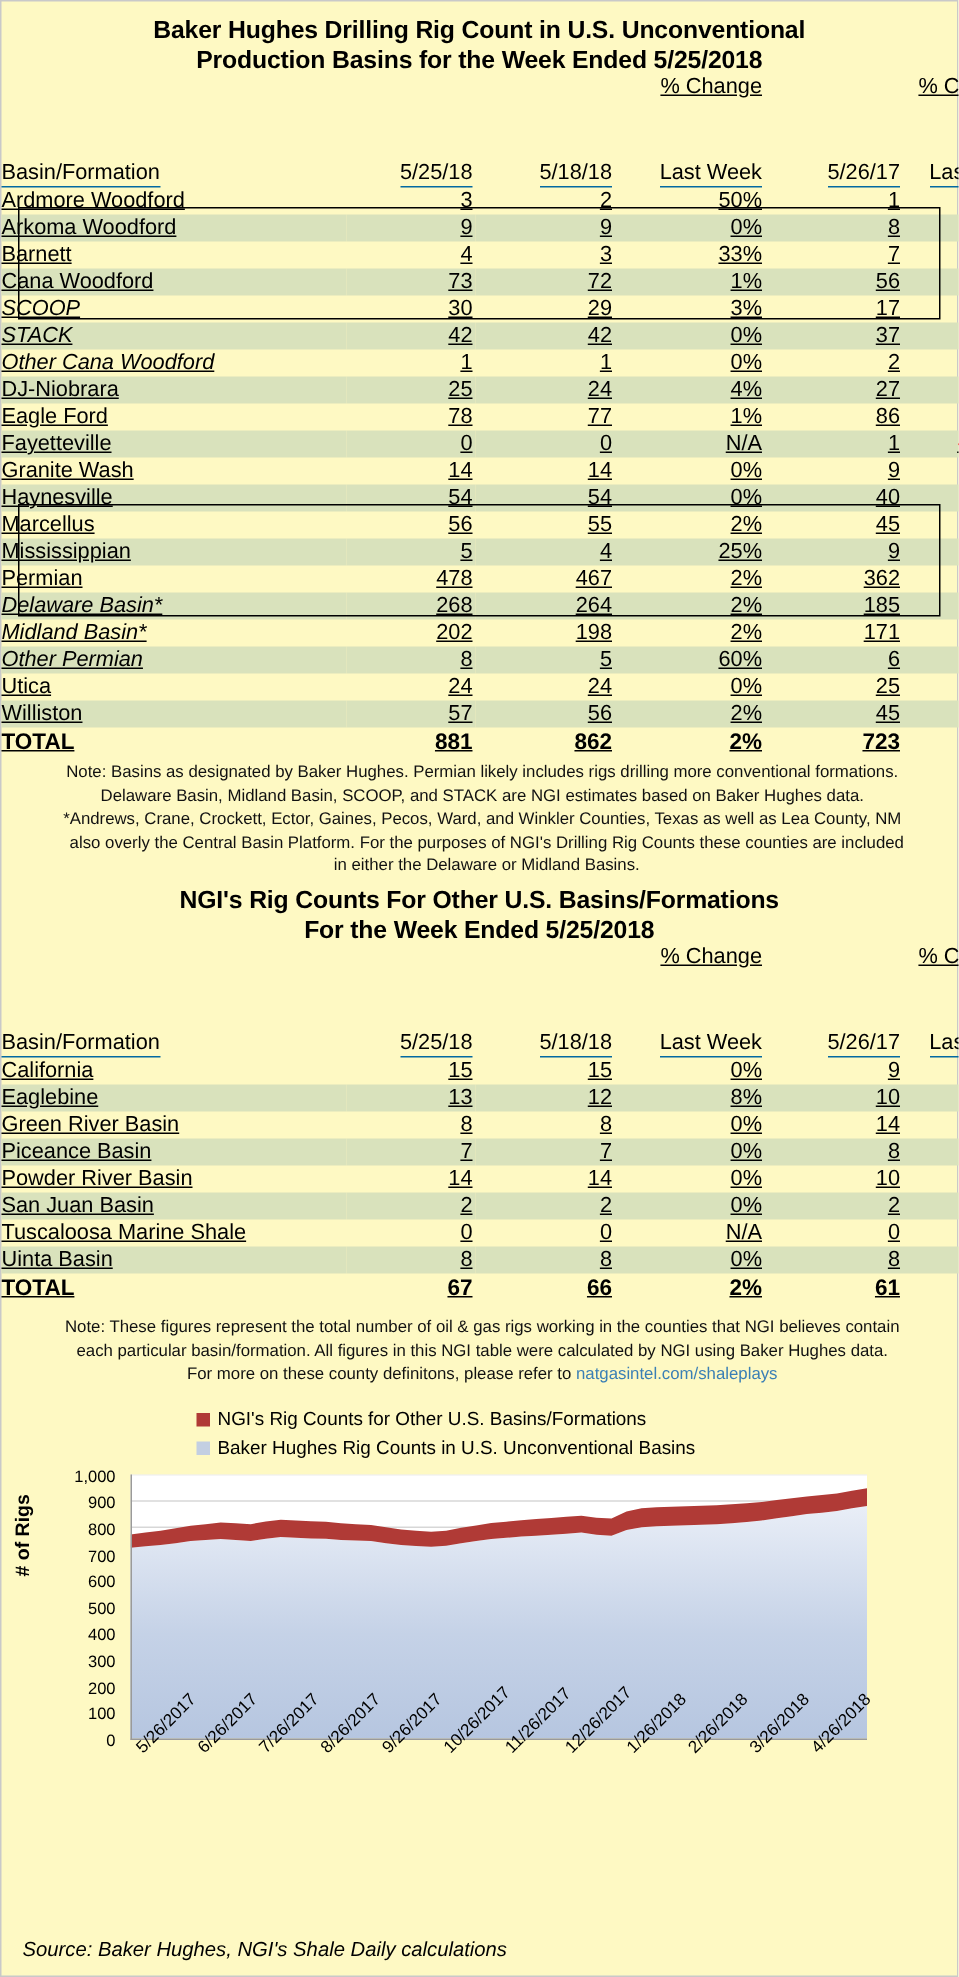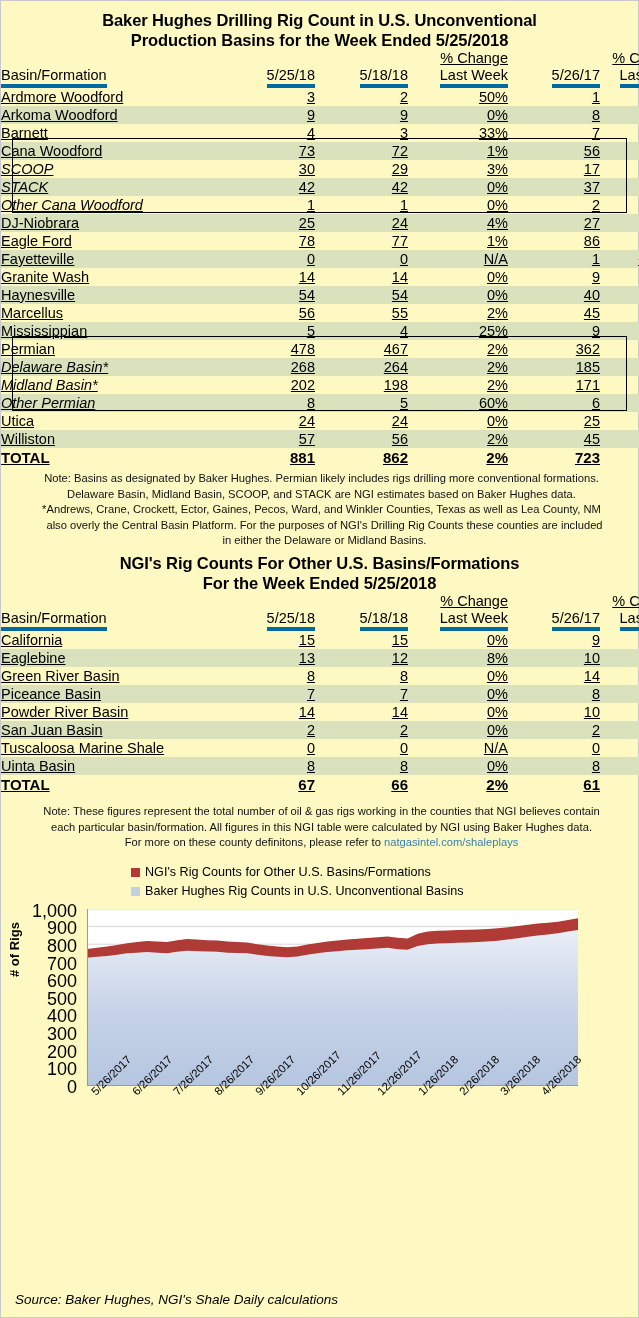--- a/index.html
+++ b/index.html
@@ -47,21 +47,21 @@
   td.lbl{text-align:left;padding-left:4px;}
   td.num{text-align:right;padding-right:5px;}
   col.c0{width:230px}
   col.c1{width:86px}
   col.c2{width:93px}
   col.c3{width:100px}
   col.c4{width:92px}
   col.c5{width:80px}
 
   tr.hdr td{height:17px;line-height:17px;font-size:14.5px;vertical-align:bottom;}
-  tr.hdr2 td span.u{border-bottom:4px solid #0369a1;display:inline-block;padding-bottom:0px;}
+  tr.hdr2 td span.u{border-bottom:1px solid #0369a1;display:inline-block;padding-bottom:0px;margin-top:40px;}
   tr.alt{background:#d9e2bc;}
   td.neg{color:#ff0000;}
   td.indent{padding-left:26px;font-style:italic;}
   tr.total td{font-weight:bold;font-size:15px;height:20px;line-height:20px;}
 
   
   .boxwrap{position:relative;text-decoration:underline;}
   .grpbox{position:absolute;border:1.4px solid #000;left:0;right:0;pointer-events:none;}
 
   
@@ -85,21 +85,21 @@
   .legend .row{display:flex;align-items:center;}
   .sw{width:9px;height:9px;display:inline-block;margin-right:5px;}
   .sw.red{background:#b03a36;}
   .sw.blue{background:#c3cfe2;}
 
   .plotarea{
     position:absolute;left:76px;top:50px;width:491px;height:176px;
     background:linear-gradient(180deg,#ffffff 0%, #ffffff 26%, #e8edf6 27%, #c3d0e6 72%, #b8c7e0 100%);
     overflow:hidden;
   }
-  .yaxis{position:absolute;left:0;top:44px;width:72px;text-align:right;font-size:18px;}
+  .yaxis{position:absolute;left:0;top:44px;width:72px;text-align:right;font-size:11px;}
   .yaxis div{height:17.6px;line-height:17.6px;padding-right:6px;}
   .ylabel{
     position:absolute;left:-4px;top:118px;
     transform:rotate(-90deg);transform-origin:left top;
     font-size:13px;font-weight:bold;white-space:nowrap;
   }
   .xaxis{position:absolute;left:76px;top:230px;width:491px;height:64px;}
   .xtick{
     position:absolute;top:0;
     font-size:11.4px;white-space:nowrap;

